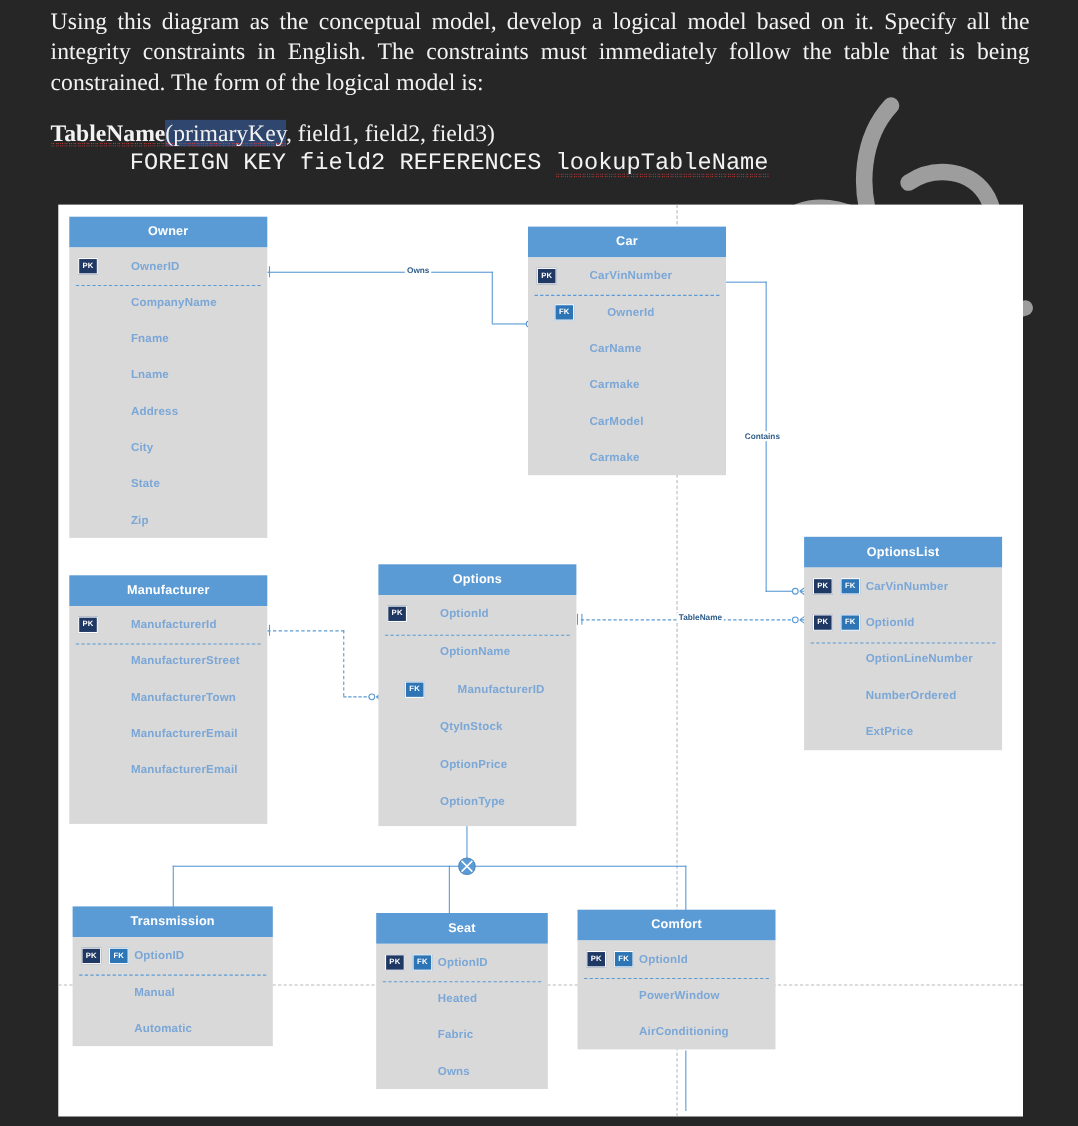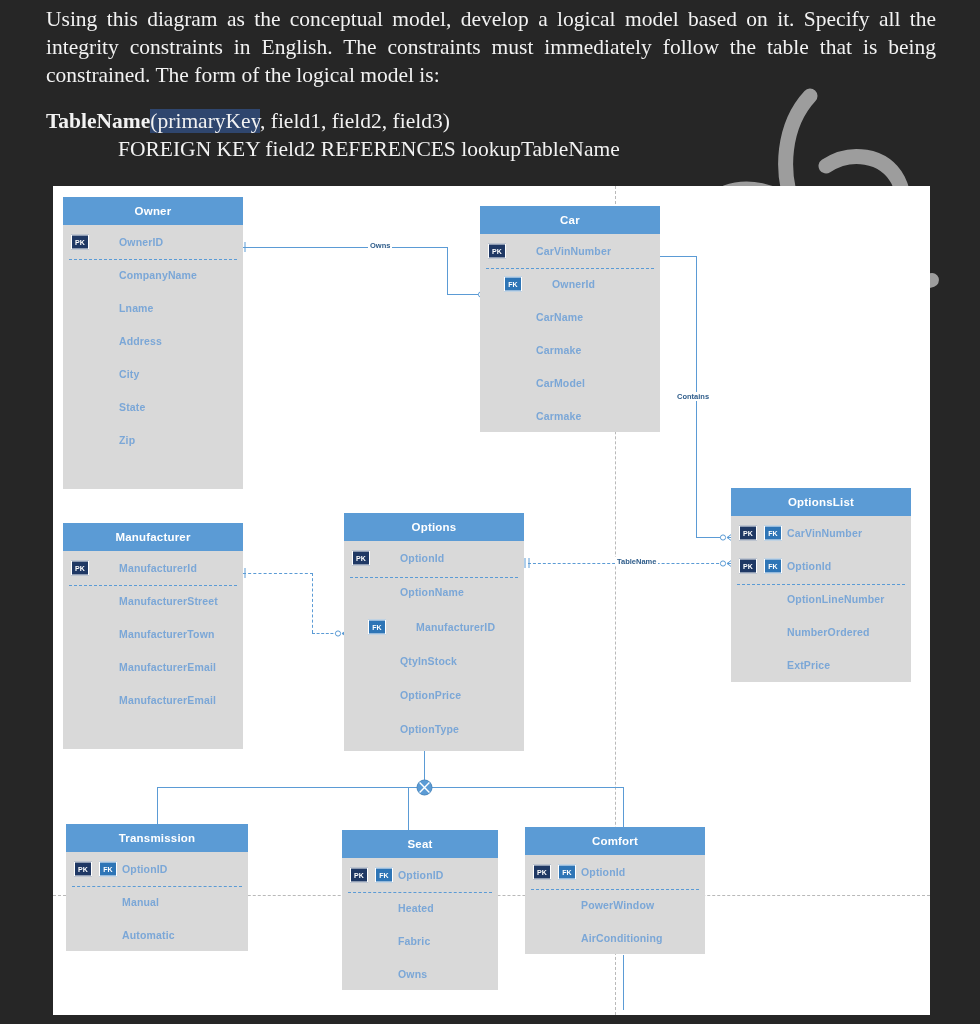--- a/index.html
+++ b/index.html
@@ -24,21 +24,21 @@
   }
   .prompt p { margin: 0; }
   .form-block {
     position: absolute; left: 46px; top: 108px; width: 890px;
     color: #f2f2f2;
     font-family: "Liberation Serif", serif;
     font-size: 21.5px;
     line-height: 1.30;
   }
   .form-line1 { margin: 0; white-space: nowrap; }
-  .form-line2 { margin: 0; padding-left: 72px; white-space: nowrap; }
+  .form-line2 { margin: 0; padding-left: 72px; white-space: nowrap; font-family: Liberation Mono, monospace; }
   .bold { font-weight: bold; }
   .sq {
     position: relative;
     background-repeat: repeat-x;
     background-position: 0 100%;
     background-size: 4px 3px;
     background-image:
       linear-gradient(45deg, transparent 45%, #e03b3b 45%, #e03b3b 55%, transparent 55%),
       linear-gradient(-45deg, transparent 45%, #e03b3b 45%, #e03b3b 55%, transparent 55%);
   }
@@ -200,20 +200,23 @@
           <span class="keys">
             <span class="badge pk">PK</span>
           </span>
           <span class="fld">OwnerID</span>
         </div>
         <div class="sep" style="top:34px;"></div>
         <div class="row">
             <span class="fld">CompanyName</span>
           </div>
         <div class="row">
+            <span class="fld">Fname</span>
+          </div>
+        <div class="row">
             <span class="fld">Lname</span>
           </div>
         <div class="row">
             <span class="fld">Address</span>
           </div>
         <div class="row">
             <span class="fld">City</span>
           </div>
         <div class="row">
             <span class="fld">State</span>

